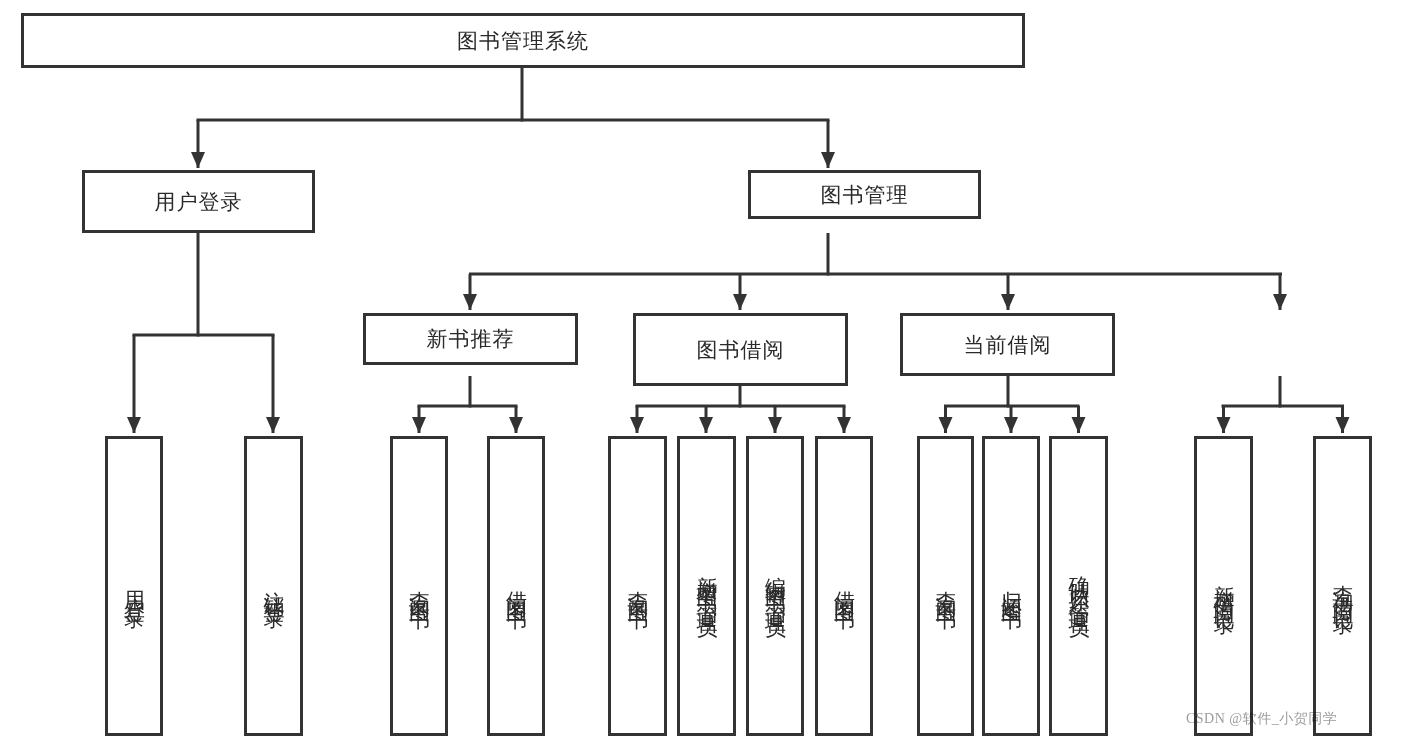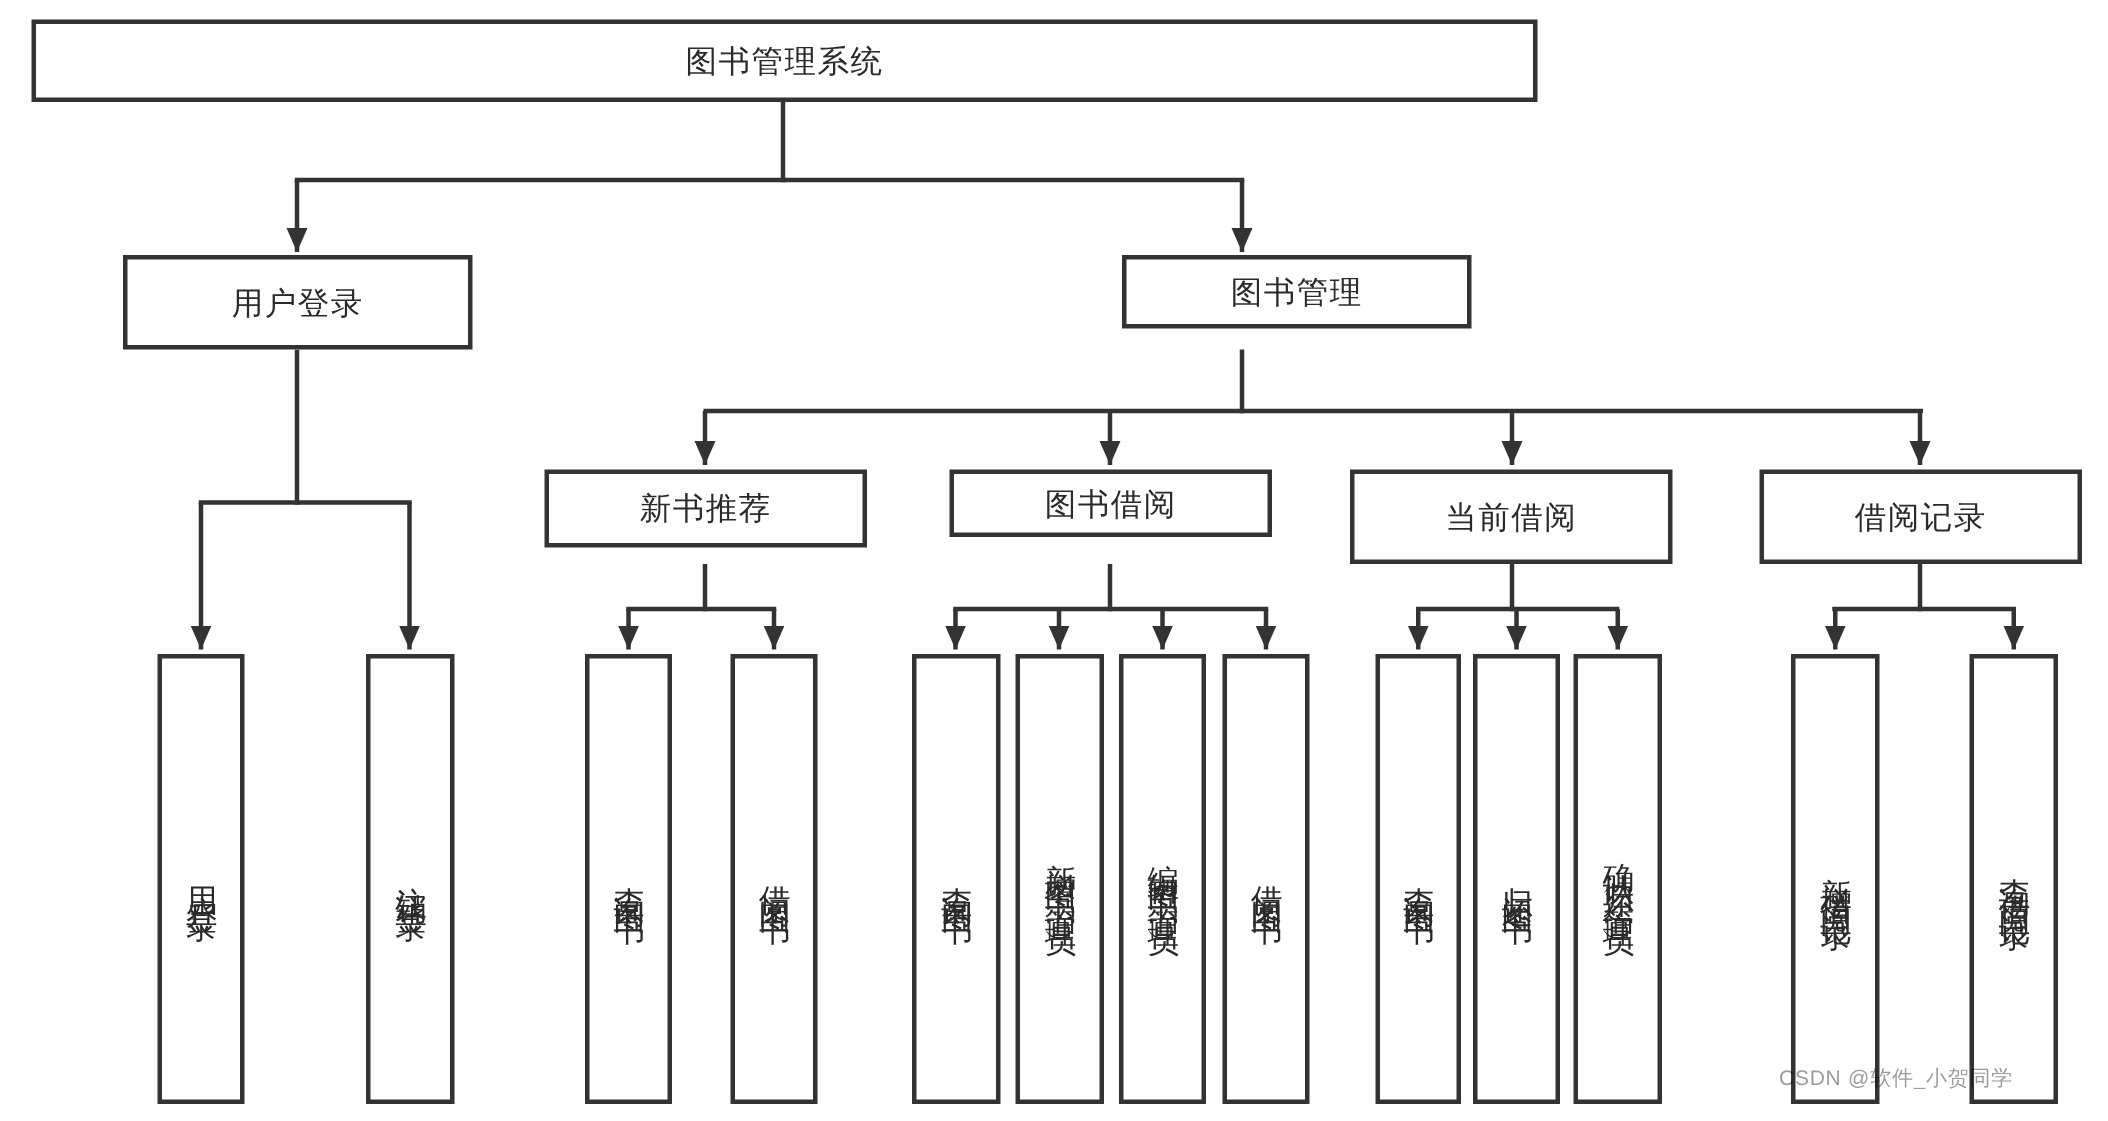--- a/index.html
+++ b/index.html
@@ -1,18 +1,18 @@
 <!DOCTYPE html>
 <html><head>
 <meta charset="utf-8">
 <style>
   html,body { margin:0; padding:0; background:#ffffff; }
   #canvas {
     position:relative; width:1405px; height:747px; background:#ffffff;
-    font-family:Liberation Sans, sans-serif; overflow:hidden;
+    font-family:Liberation Serif, serif; overflow:hidden;
   }
   #edges { position:absolute; left:0; top:0; width:1405px; height:747px; }
   #edges line { stroke:#333333; stroke-width:3; }
   .box {
     position:absolute; box-sizing:border-box; background:#ffffff;
     border:3px solid #333333; display:flex; align-items:center; justify-content:center;
     z-index:2;
   }
   .hlabel {
     font-size:21px; color:#2a2a2a; letter-spacing:1px; white-space:nowrap;
@@ -101,28 +101,25 @@
   <div class="box" style="left:82px; top:170px; width:233px; height:63px;">
     <span class="hlabel">用户登录</span>
   </div>
   <div class="box" style="left:748px; top:170px; width:233px; height:49px;">
     <span class="hlabel">图书管理</span>
   </div>
 
   <div class="box" style="left:363px; top:313px; width:215px; height:52px;">
     <span class="hlabel">新书推荐</span>
   </div>
-  <div class="box" style="left:633px; top:313px; width:215px; height:45px;">
+  <div class="box" style="left:633px; top:313px; width:215px; height:73px;">
     <span class="hlabel">图书借阅</span>
   </div>
   <div class="box" style="left:900px; top:313px; width:215px; height:63px;">
     <span class="hlabel">当前借阅</span>
-  </div>
-  <div class="box" style="left:1173px; top:313px; width:215px; height:63px;">
-    <span class="hlabel">借阅记录</span>
   </div>
 
   <div class="box" style="left:105px; top:436px; width:58px; height:300px;">
     <span class="vlabel">用户登录</span>
   </div>
   <div class="box" style="left:244px; top:436px; width:59px; height:300px;">
     <span class="vlabel">注销登录</span>
   </div>
 
   <div class="box" style="left:390px; top:436px; width:58px; height:300px;">

